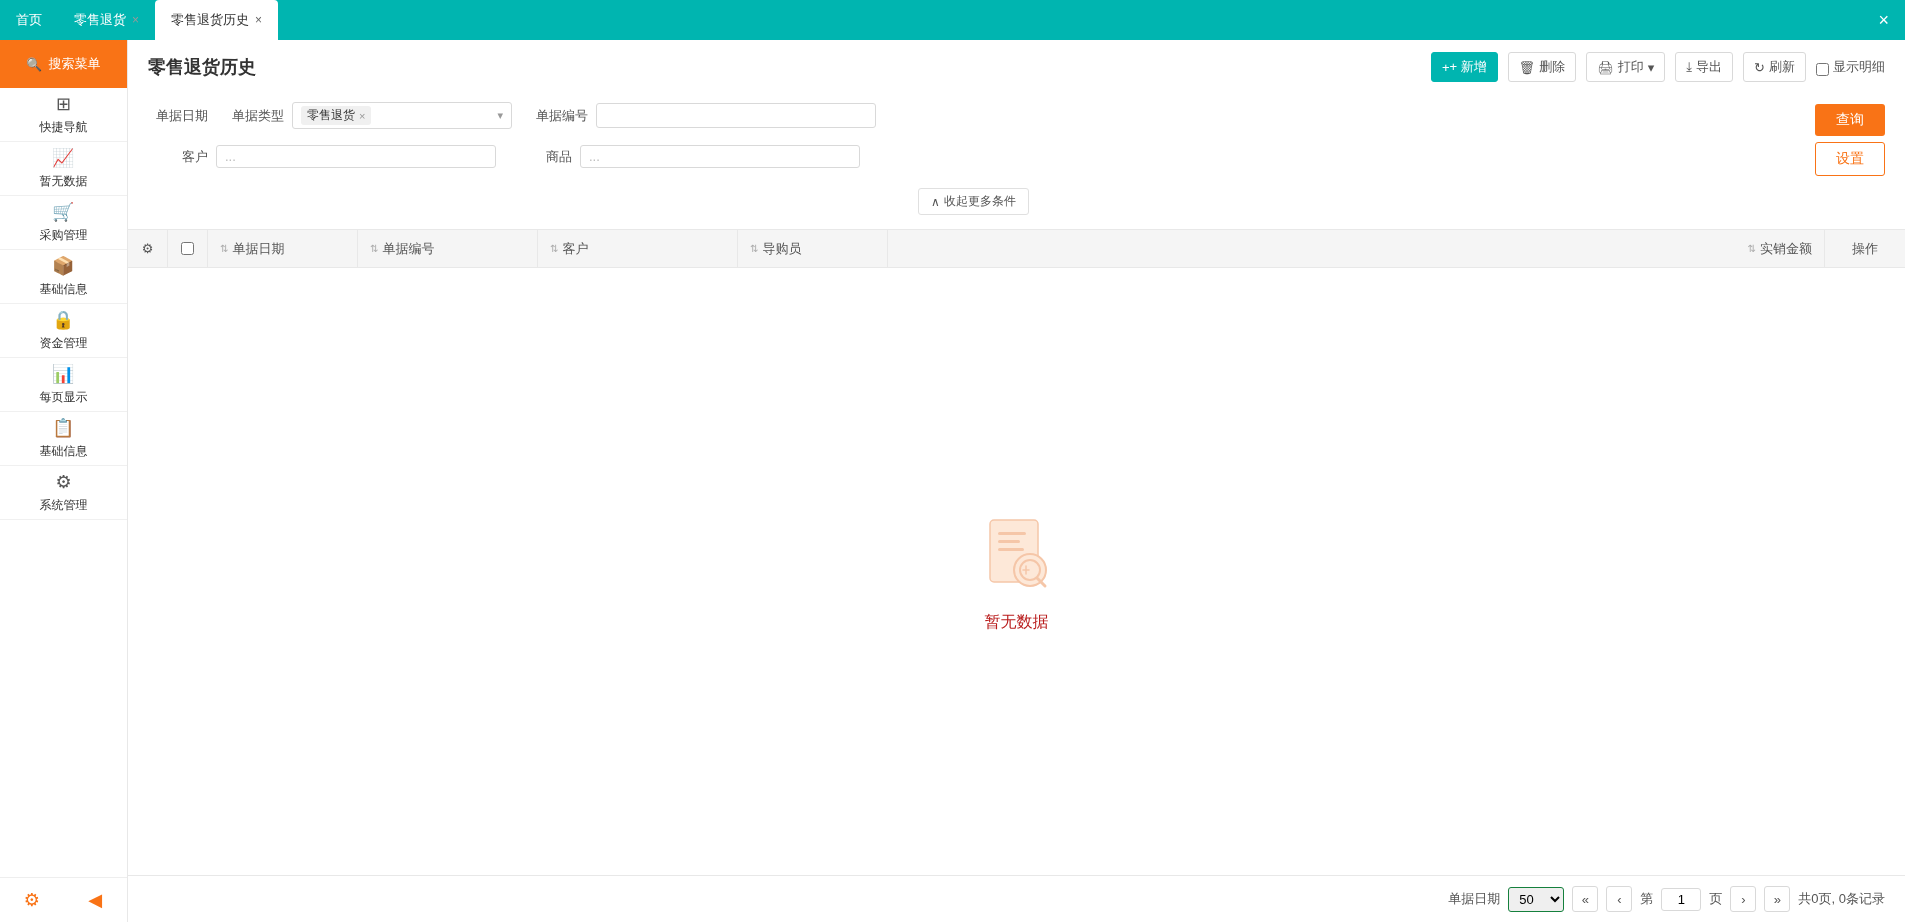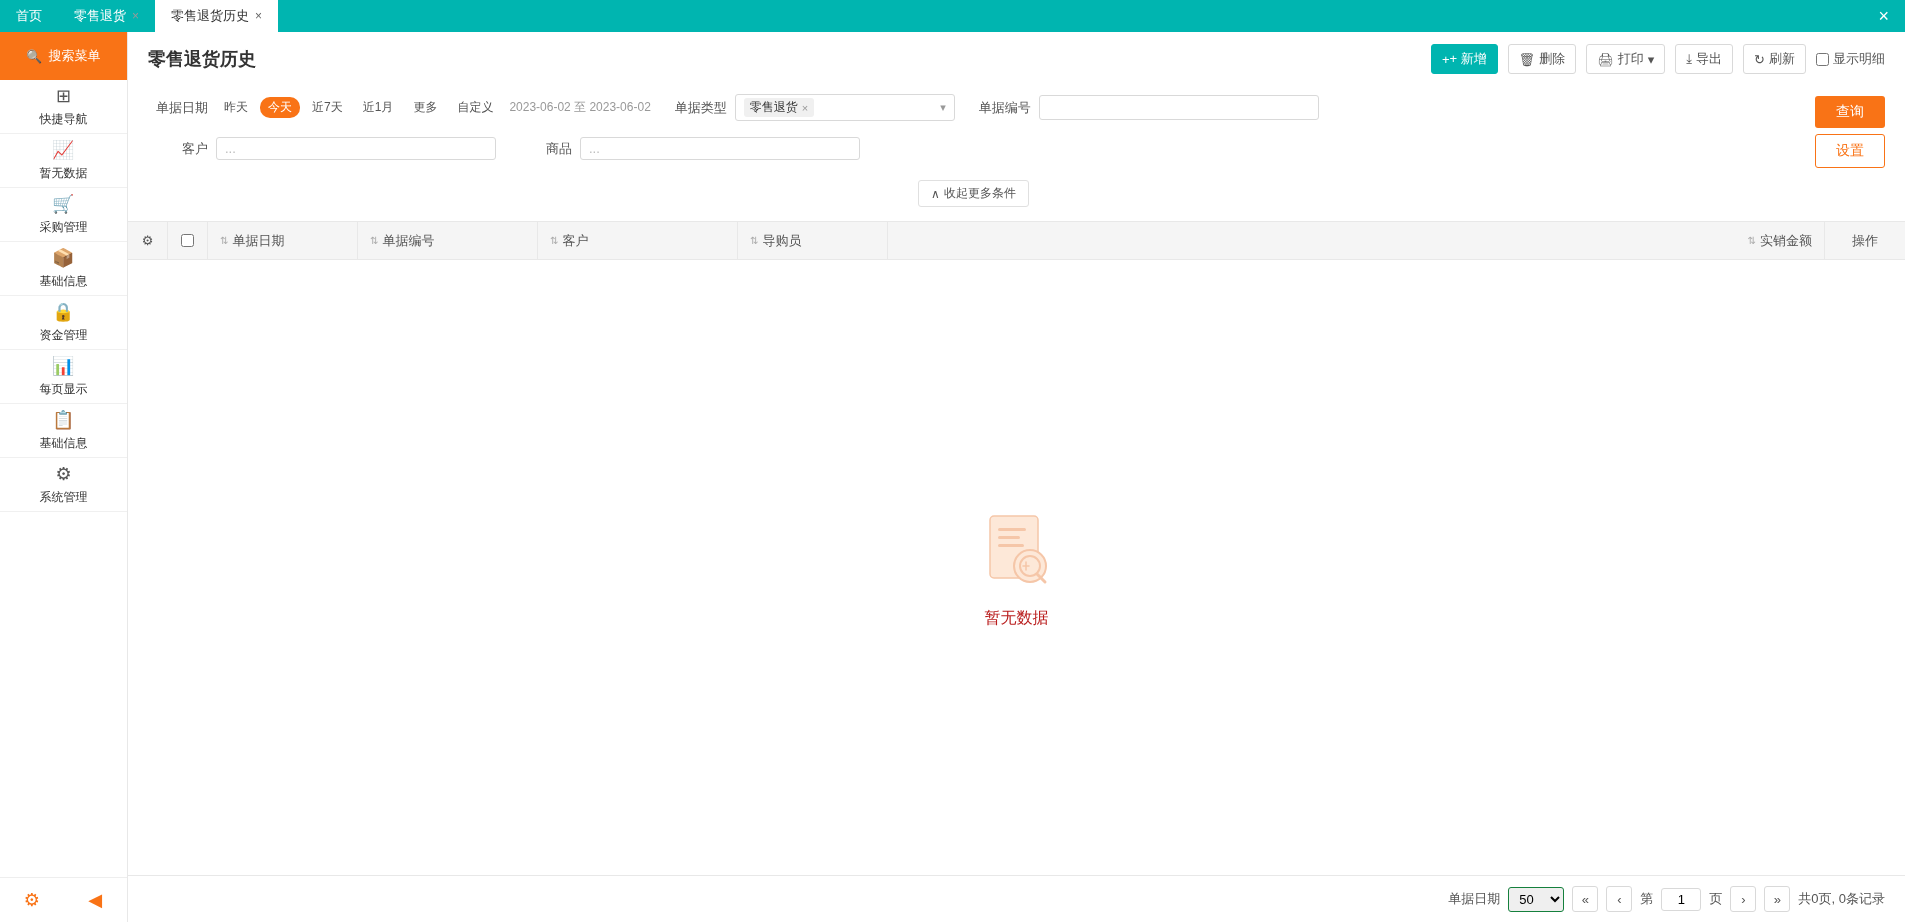--- a/index.html
+++ b/index.html
@@ -1,21 +1,21 @@
 <!DOCTYPE html>
 <html><head>
   <meta charset="utf-8">
   <style>
     * { box-sizing: border-box; margin: 0; padding: 0; font-family: 'Microsoft YaHei', Arial, sans-serif; }
     body { width: 1905px; height: 922px; overflow: hidden; background: #f5f5f5; display: flex; flex-direction: column; }
 
     
     .top-bar {
       background: #00b5b0;
-      height: 32px;
+      height: 40px;
       display: flex;
       align-items: center;
       flex-shrink: 0;
     }
     .tab-item {
       height: 40px;
       padding: 0 16px;
       display: flex;
       align-items: center;
       font-size: 13px;
@@ -139,21 +139,21 @@
       border-radius: 3px;
       font-size: 13px;
       color: #555;
       background: #fff;
       cursor: pointer;
       white-space: nowrap;
     }
     .toolbar-btn.new-btn { color: #fff; background: #00b5b0; border-color: #00b5b0; }
     .show-detail-checkbox {
       display: flex;
-      align-items: center;
+      align-items: flex-end;
       gap: 4px;
       font-size: 13px;
       color: #555;
       cursor: pointer;
     }
 
     
     .filter-area {
       padding: 8px 0 10px 0;
     }
@@ -486,29 +486,20 @@
         </div>
       </div>
 
       <div class="filter-area">
         <div class="filter-row-wrapper">
           <div class="filter-cols">
 
             <div class="filter-row">
               <div class="filter-field">
                 <span class="filter-field-label">单据日期</span>
-                <div class="filter-date-options">
-                  <span class="date-option">昨天</span>
-                  <span class="date-option active">今天</span>
-                  <span class="date-option">近7天</span>
-                  <span class="date-option">近1月</span>
-                  <span class="date-option">更多</span>
-                  <span class="date-option">自定义</span>
-                  <span class="date-range">2023-06-02 至 2023-06-02</span>
-                </div>
               </div>
               <div class="filter-field">
                 <span class="filter-field-label">单据类型</span>
                 <div class="filter-select-tag" style="min-width:220px;">
                   <span class="tag-item">
                     <span>零售退货</span>
                     <span class="tag-close">×</span>
                   </span>
                   <span class="filter-select-arrow">▾</span>
                 </div>

